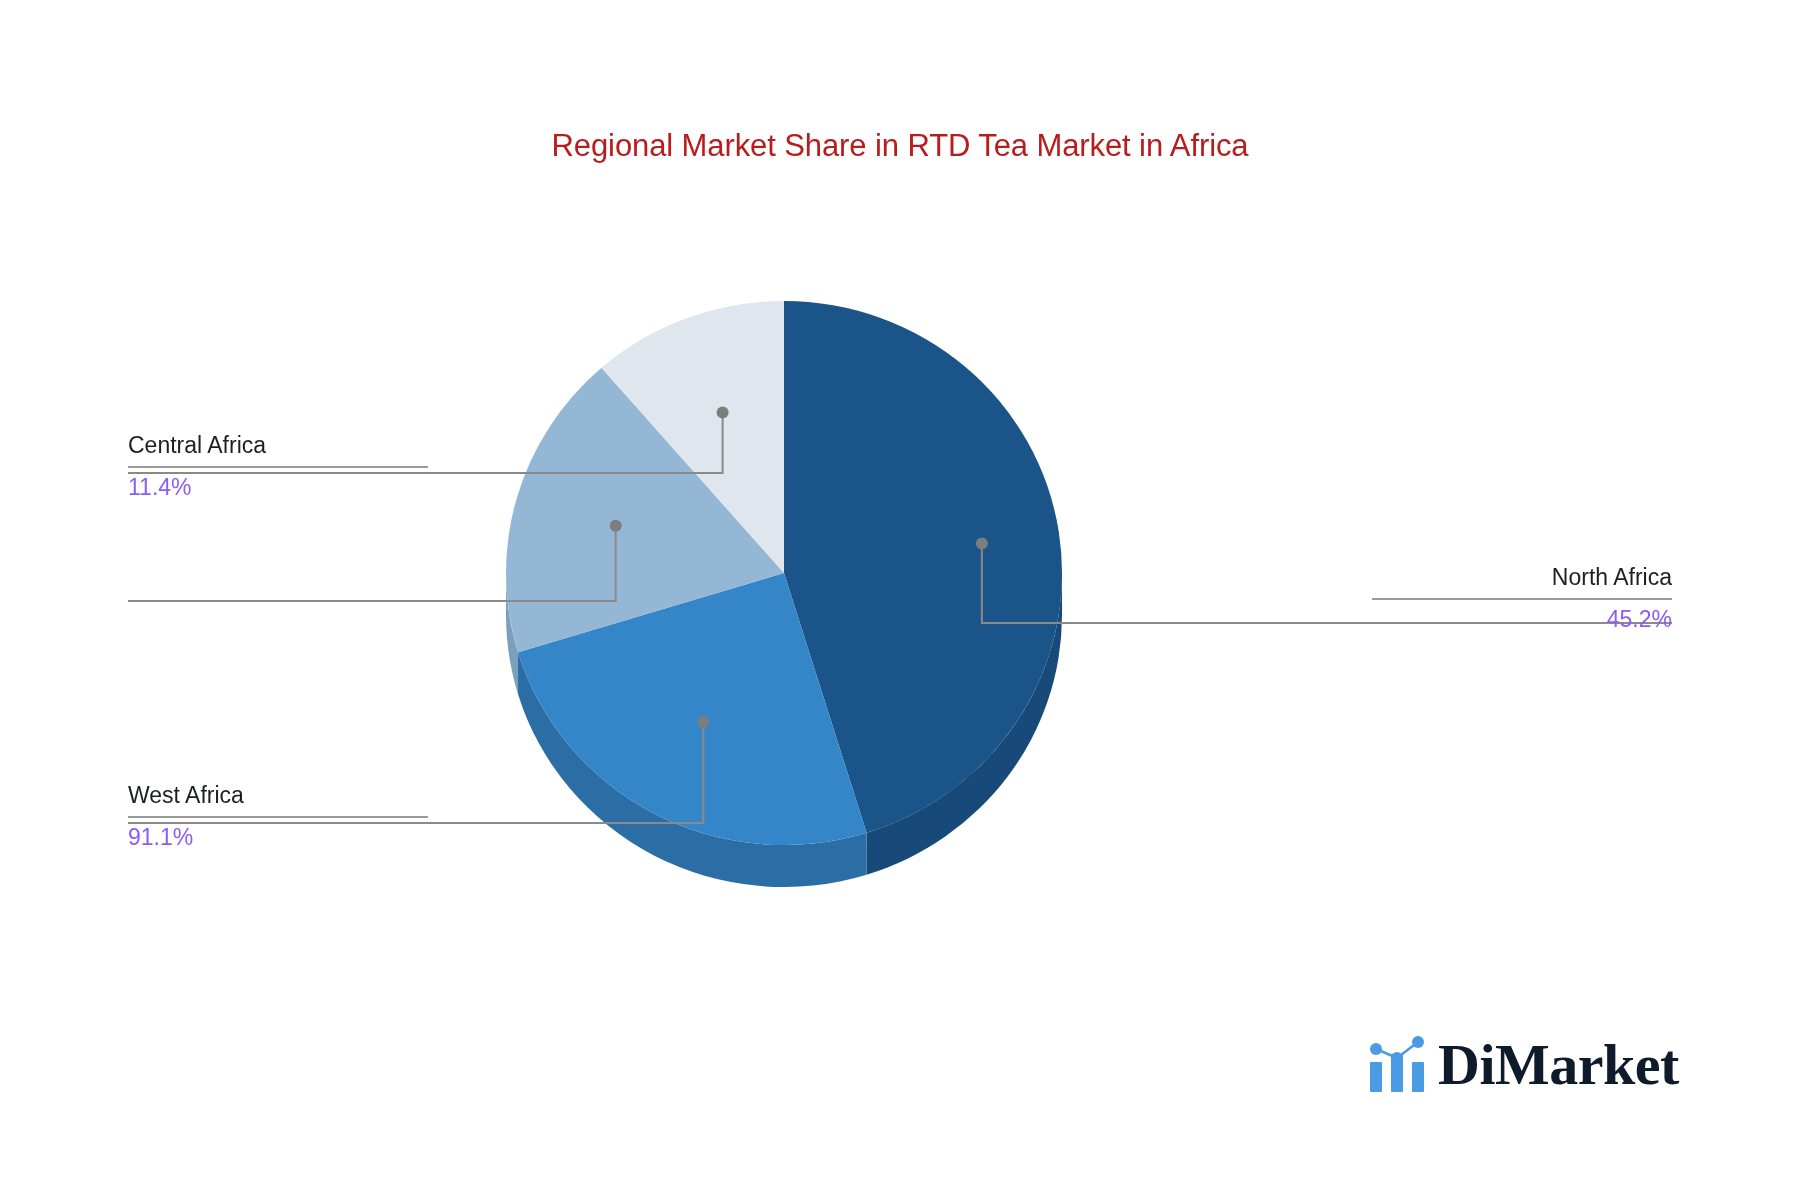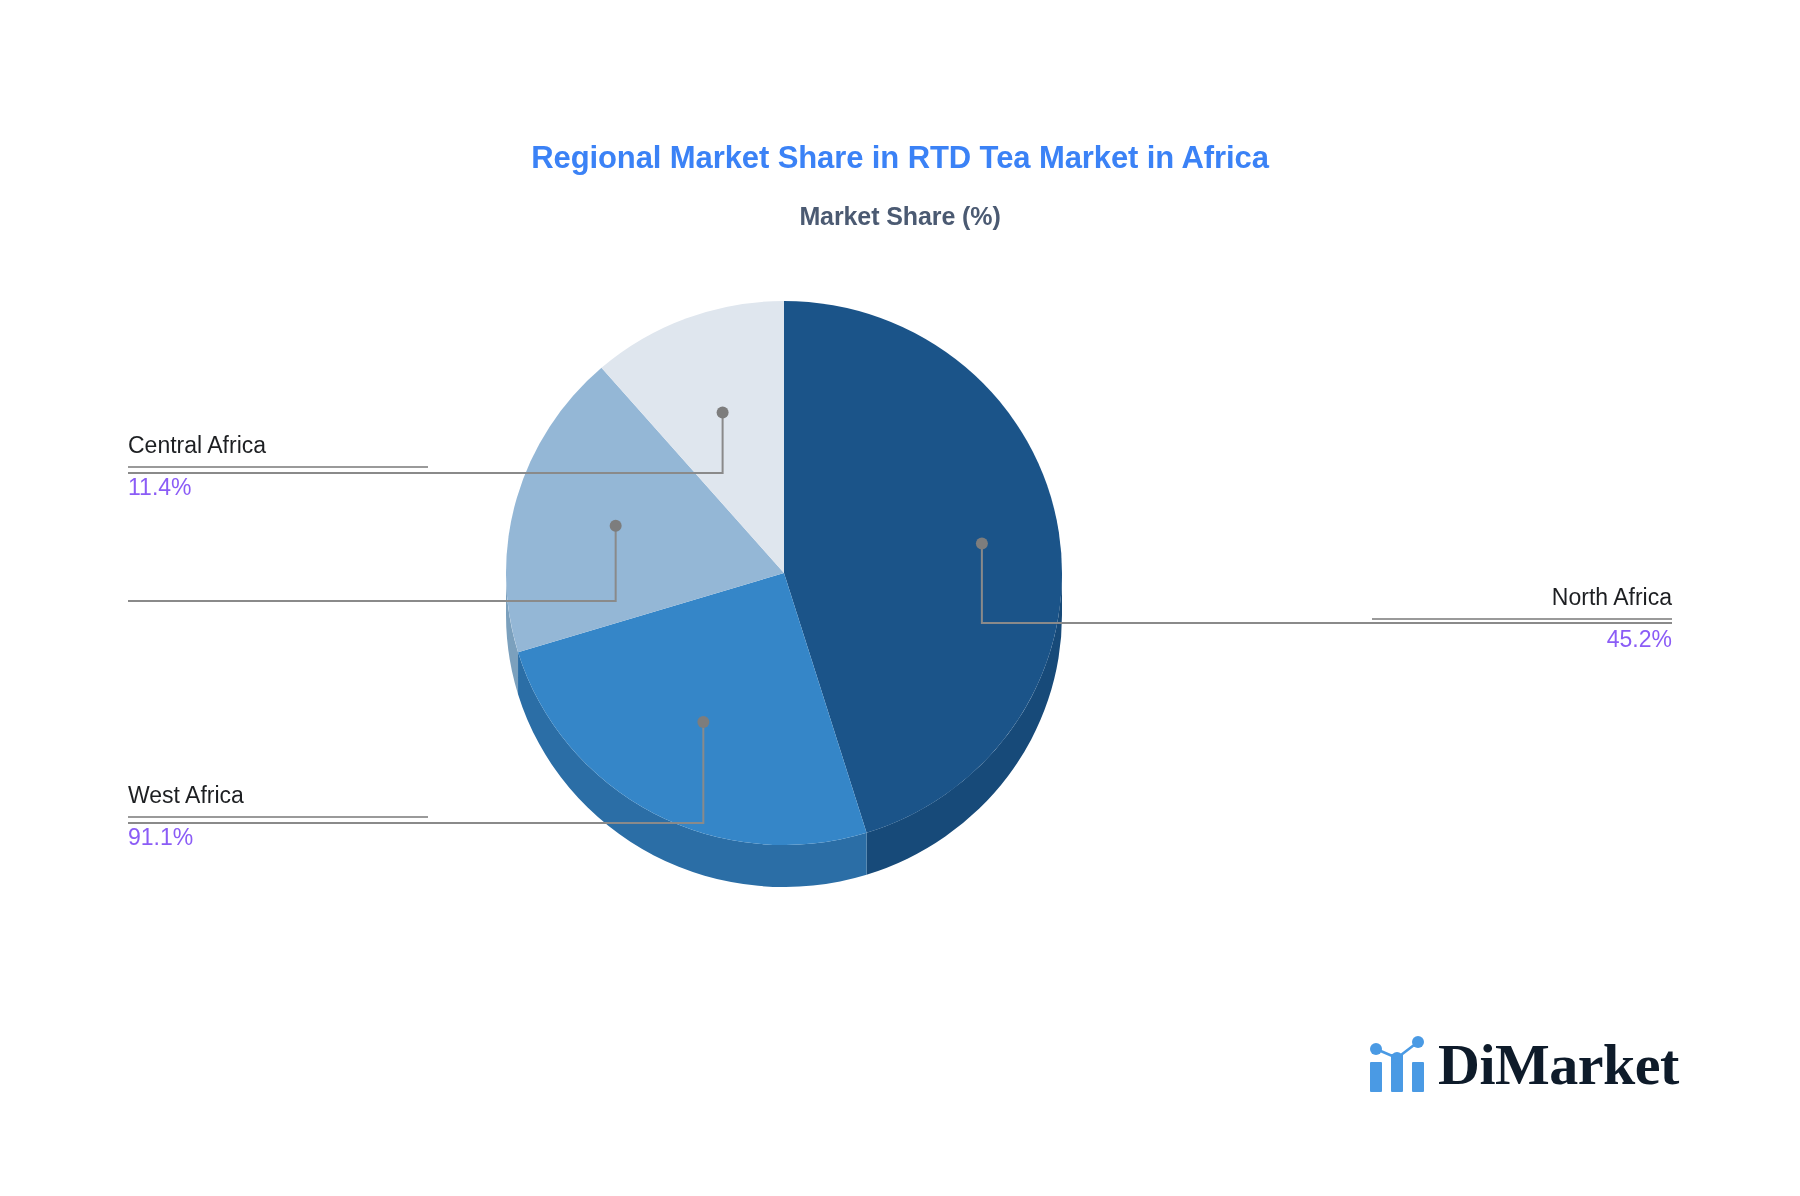--- a/index.html
+++ b/index.html
@@ -26,25 +26,25 @@
   .title-block {
     position: absolute;
     top: 128px;
     left: 0;
     width: 1800px;
     text-align: center;
     pointer-events: none;
   }
   .chart-title {
     font-size: 31px;
-    font-weight: bold;
-    color: #3b82f6;
+    font-weight: normal;
+    color: #b91c1c;
     letter-spacing: -0.1px;
     line-height: 1.15;
-    margin: 12px;
+    margin: 0;
   }
   .chart-subtitle {
     font-size: 25px;
     font-weight: bold;
     color: #4b5a72;
     margin-top: 26px;
     letter-spacing: -0.1px;
   }
 
   
@@ -81,21 +81,21 @@
     line-height: 1.05;
     white-space: nowrap;
   }
   .callout.left  { text-align: left;  }
   .callout.right { text-align: right; }
 
   
   #callout-central { left: 128px; top: 420px; }
   #callout-east    { left: 128px; top: 548px; }
   #callout-west    { left: 128px; top: 770px; }
-  #callout-north   { left: 1372px; top: 572px; }
+  #callout-north   { left: 1372px; top: 552px; }
 
   
   #logo {
     position: absolute;
     left: 1368px;
     top: 1036px;
     display: flex;
     align-items: center;
     gap: 8px;
   }
@@ -109,21 +109,20 @@
     line-height: 1;
   }
 </style>
 </head>
 <body>
 
 <div id="canvas">
 
   <div class="title-block">
     <div class="chart-title">Regional Market Share in RTD Tea Market in Africa</div>
-    <div class="chart-subtitle">Market Share (%)</div>
   </div>
 
   <div id="pie-wrap">
     <svg id="pie-svg" width="1800" height="1196" viewBox="0 0 1800 1196">
       <g id="pie-depth">
           <path d="M 1062 573
                  A 278 272 0 0 1 866.5775596784158 832.7231561710869
                  L 866.5775596784158 874.7231561710869
                  A 278 272 0 0 0 1062 615 Z" fill="#174a79"></path>
           <path d="M 866.5775596784158 832.7231561710869

